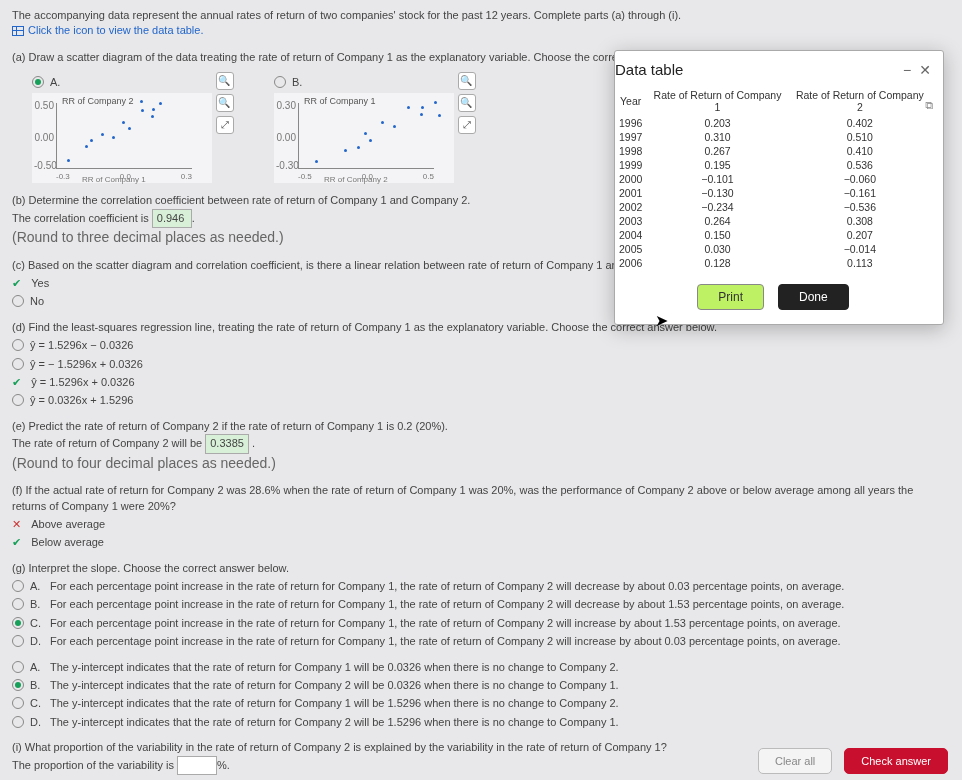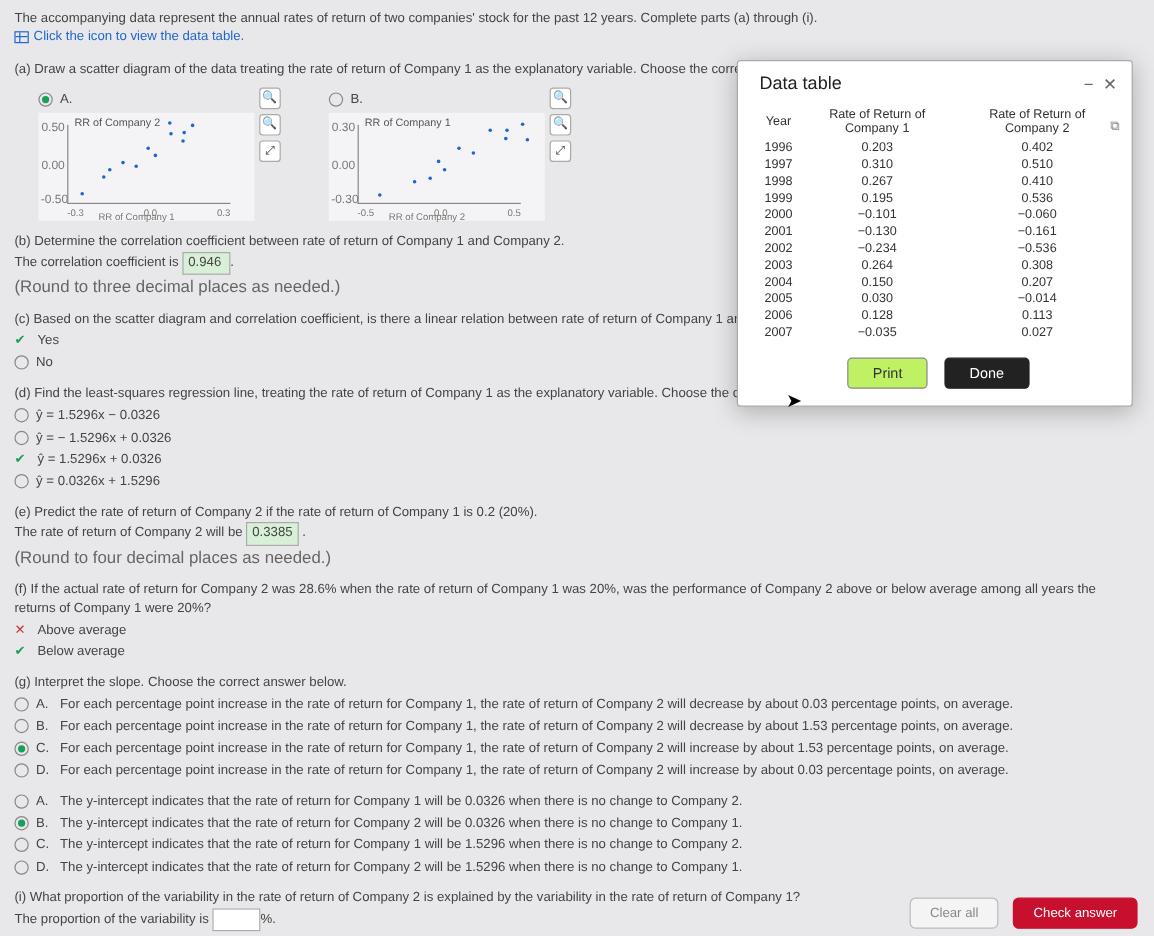--- a/index.html
+++ b/index.html
@@ -71,21 +71,21 @@
     display:flex; align-items:center; justify-content:center; font-size:10px;
     background:#fff; cursor:pointer;
   }
   .dot { position:absolute; width:3px; height:3px; background:#2266cc; border-radius:50%;}
 
   
   .modal {
     position: absolute; top: 50px; right: 18px; width: 330px;
     background: #fff; border: 1px solid #aaa; border-radius: 3px;
     box-shadow: 0 4px 20px rgba(0,0,0,0.25);
-    padding: 10px 12px 14px 18px;
+    padding: 10px 12px 14px 0;
     z-index: 10;
   }
   .modal-head { display:flex; justify-content:space-between; align-items:center; margin-bottom:8px;}
   .modal-title { font-size: 15px; font-weight: normal; color:#222;}
   .modal-ctrl { display:flex; gap:8px; color:#666; font-size:14px;}
   .modal table { border-collapse: collapse; width: 100%; font-size: 10.5px; }
   .modal th { text-align:center; font-weight:normal; padding:3px 4px; color:#333; }
   .modal td { text-align:center; padding:1px 4px; color:#333;}
   .modal .copy-icon { position:absolute; top:48px; right:10px; font-size:11px; color:#888;}
   .modal-btns { display:flex; justify-content:center; gap:14px; margin-top:14px;}
@@ -400,25 +400,20 @@
         <tr>
           <td>2005</td>
           <td>0.030</td>
           <td>−0.014</td>
         </tr>
         <tr>
           <td>2006</td>
           <td>0.128</td>
           <td>0.113</td>
         </tr>
-        <tr>
-          <td>2007</td>
-          <td>−0.035</td>
-          <td>0.027</td>
-        </tr>
       </tbody>
   </table>
   <div class="modal-btns">
     <div class="btn btn-print">Print</div>
     <div class="btn btn-done">Done</div>
   </div>
   <div class="cursor">➤</div>
 </div>
 
 <div class="footer">

